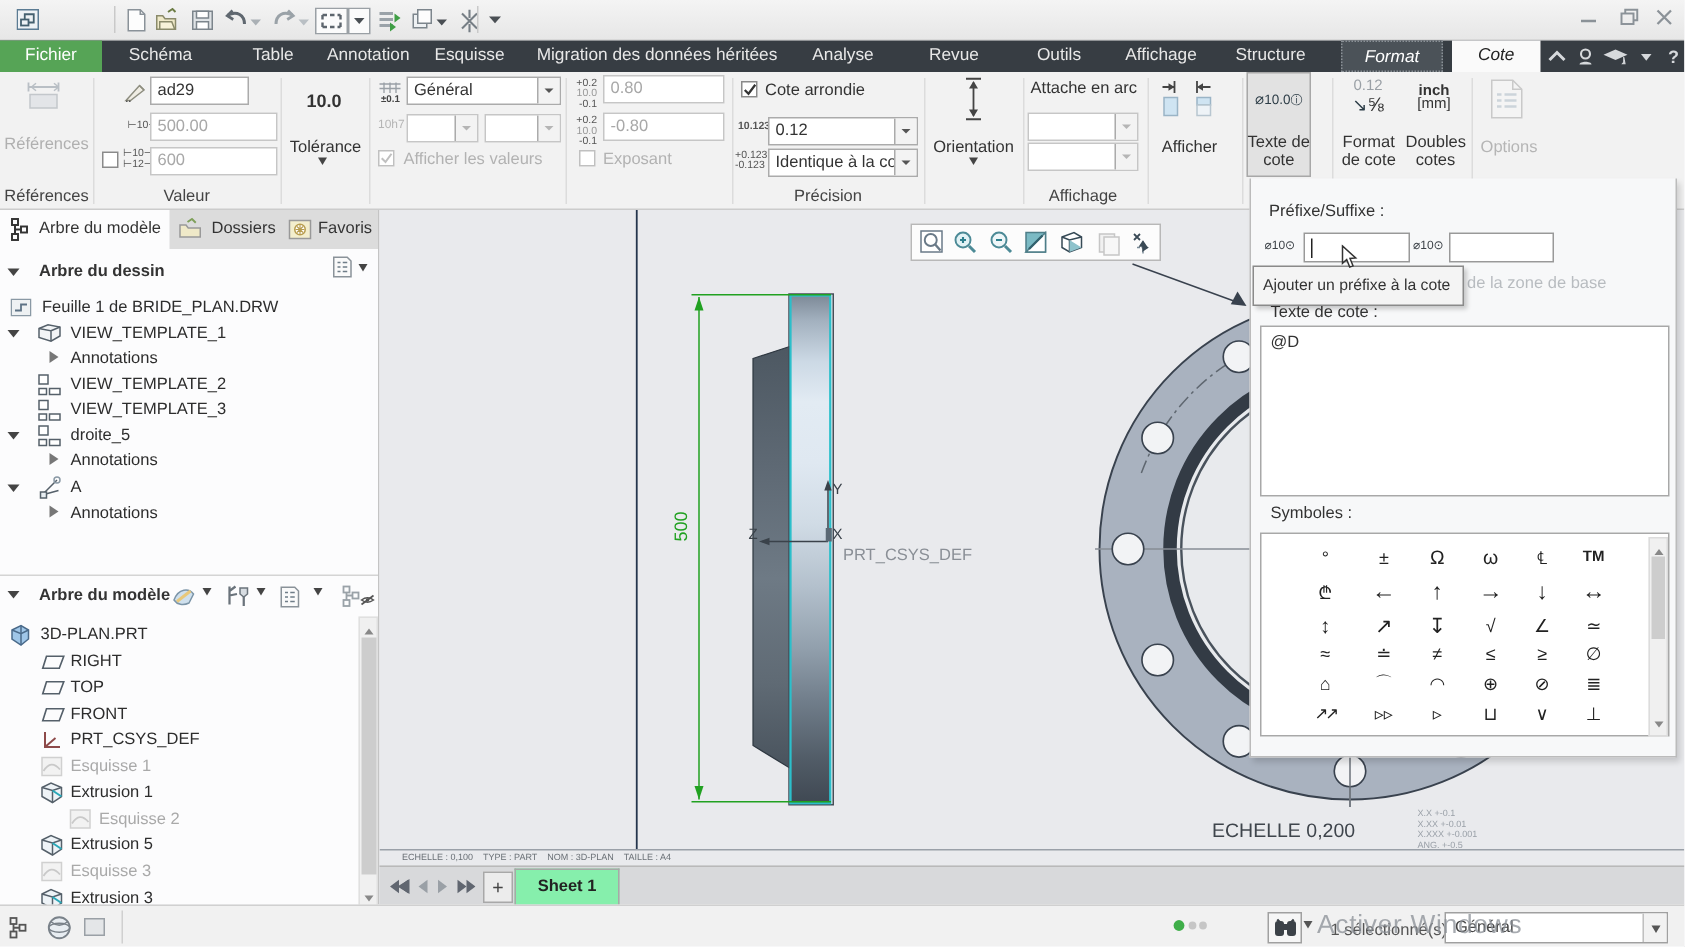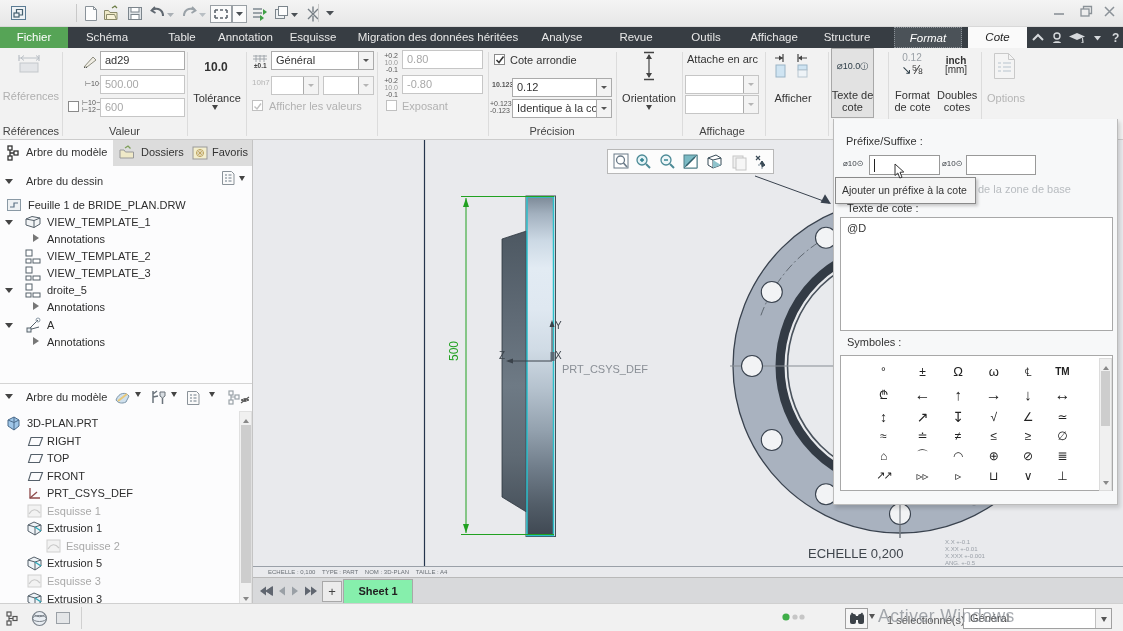--- a/index.html
+++ b/index.html
@@ -30,21 +30,21 @@
 .cbx { position:absolute; width:11px; height:11px; border:1px solid #8a8a8a; background:#fff; }
 .cbx.dis { border-color:#c0c0c0; }
 .micon { position:absolute; font-size:7px; color:#555; line-height:7px; }
 .micon.dis { color:#b5b5b5; }
 
 
 #leftpanel { left:0; top:140px; width:253px; height:463px; background:#fcfcfd; border-right:1px solid #c4c4c4; }
 #lp-tabs { position:absolute; left:0; top:0; width:252px; height:26px; background:#dcdcdc; }
 #lp-tab-active { position:absolute; left:0; top:0; width:113px; height:26px; background:#fcfcfd; }
 .lp-tab-label { position:absolute; top:6px; font-size:11px; color:#333; }
-.tree-hdr { position:absolute; font-size:11px; font-weight:normal; color:#333; }
+.tree-hdr { position:absolute; font-size:11px; font-weight:bold; color:#333; }
 .trow { position:absolute; left:0; width:240px; height:17px; font-size:11px; color:#2d2d2d; white-space:nowrap; }
 .trow .txt { position:absolute; top:2px; }
 .tri-c { position:absolute; top:4px; width:0; height:0; border:4px solid transparent; }
 .tri-down { border-top:5px solid #444; border-bottom:none; top:6px; }
 .tri-right { border-left:6px solid #777; border-right:none; top:3px; }
 .gray { color:#a9a9a9; }
 
 
 #canvas { left:253px; top:140px; width:870px; height:463px; background:#e9eaed; }
 
@@ -187,21 +187,21 @@
     </svg>
     <div class="abs" style="left:0px;top:42px;width:62px;text-align:center;color:#b0b0b0;font-size:11px;">Références</div>
     <div class="rsep" style="left:62px;"></div>
     <div class="rlabel" style="left:0px;width:62px;">Références</div>
 
     <svg class="abs" style="left:82px;top:6px;" width="18" height="16" viewBox="0 0 18 16">
       <path d="M2 13 L11 3 L14 6 L5 13 z" fill="#f0ede4" stroke="#8e8e80"></path>
       <path d="M11 3 L14 6" stroke="#8e8e80"></path>
         <path d="M2 13.5 h4" stroke="#555" stroke-dasharray="1 1"></path>
     </svg>
-    <div class="rfield" style="left:100px;top:3px;width:85px;">ad29</div>
+    <div class="rfield" style="left:100px;top:3px;width:66px;">ad29</div>
     <div class="micon" style="left:85px;top:32px;">⊢10⊣</div>
     <div class="rfield dis" style="left:100px;top:27px;width:85px;">500.00</div>
     <div class="cbx" style="left:68px;top:53px;"></div>
     <div class="micon" style="left:82px;top:51px;">⊢10⊣<br>⊢12⊣</div>
     <div class="rfield dis" style="left:100px;top:50px;width:85px;">600</div>
     <div class="rlabel" style="left:62px;width:125px;">Valeur</div>
     <div class="rsep" style="left:187px;"></div>
 
     <div class="abs" style="left:196px;top:12px;width:40px;text-align:center;font-size:12px;font-weight:bold;color:#333;">10.0</div>
     <div class="abs" style="left:187px;top:44px;width:60px;text-align:center;font-size:11px;color:#333;">Tolérance</div>

